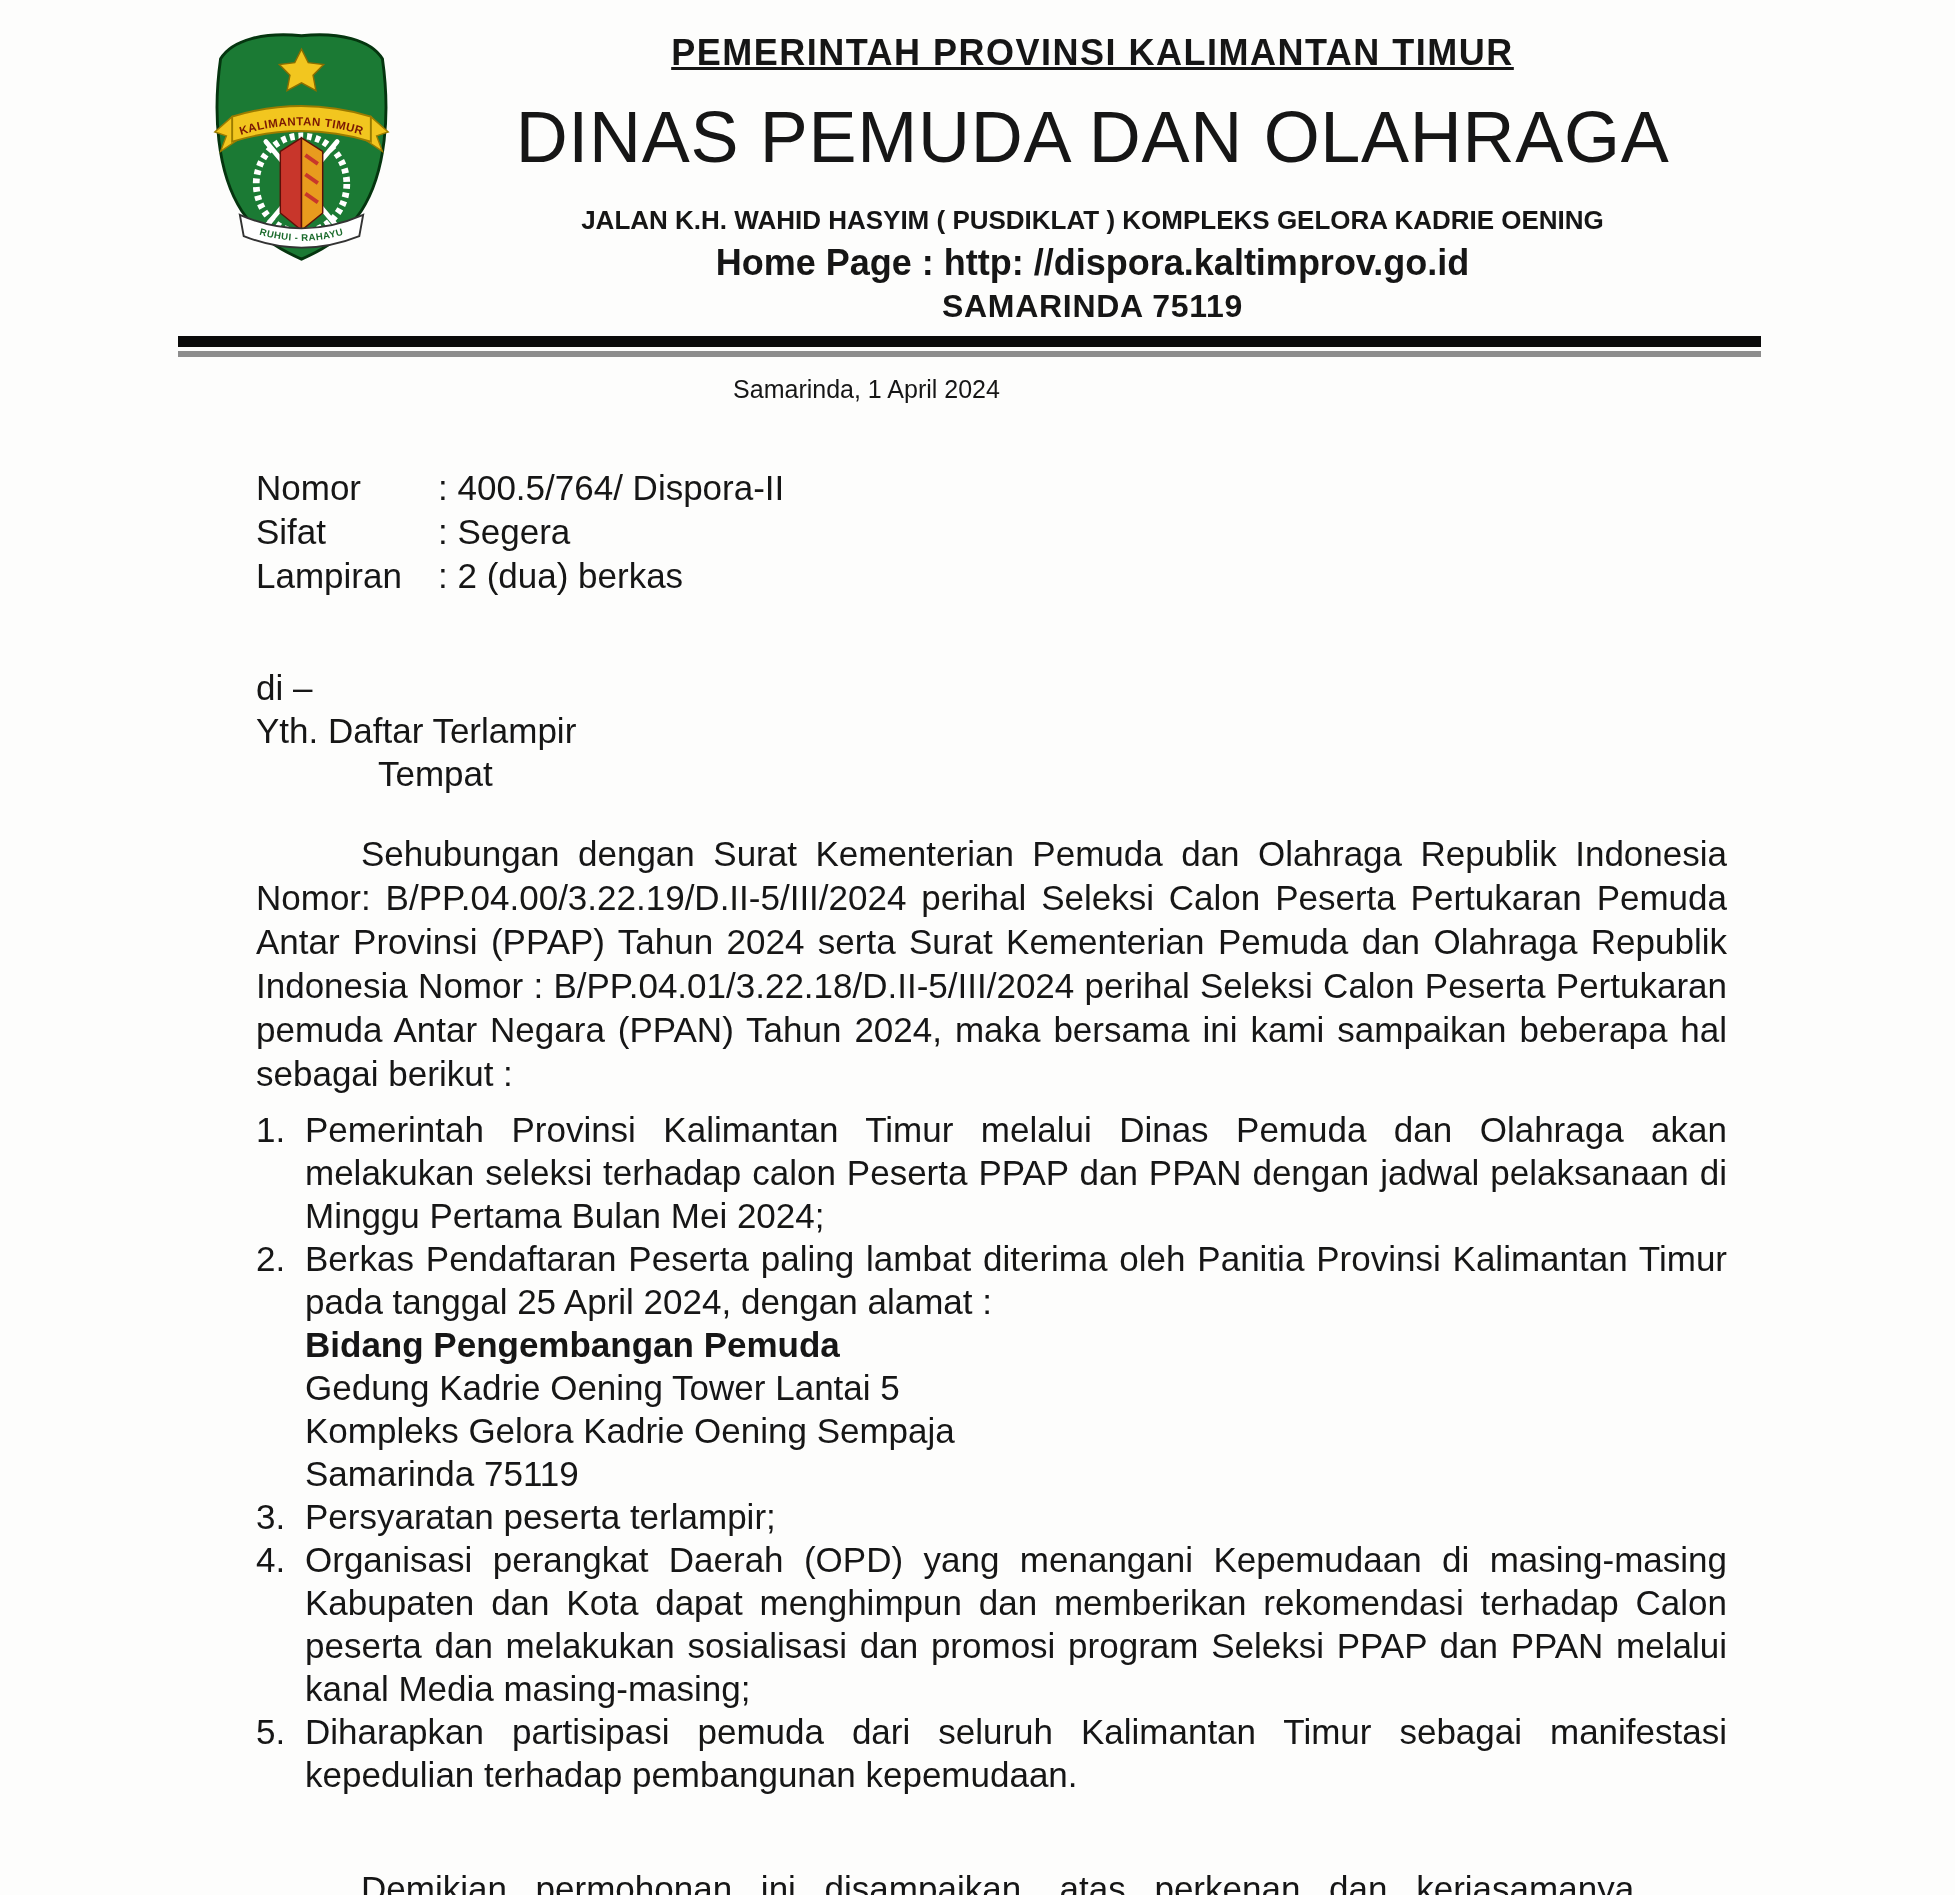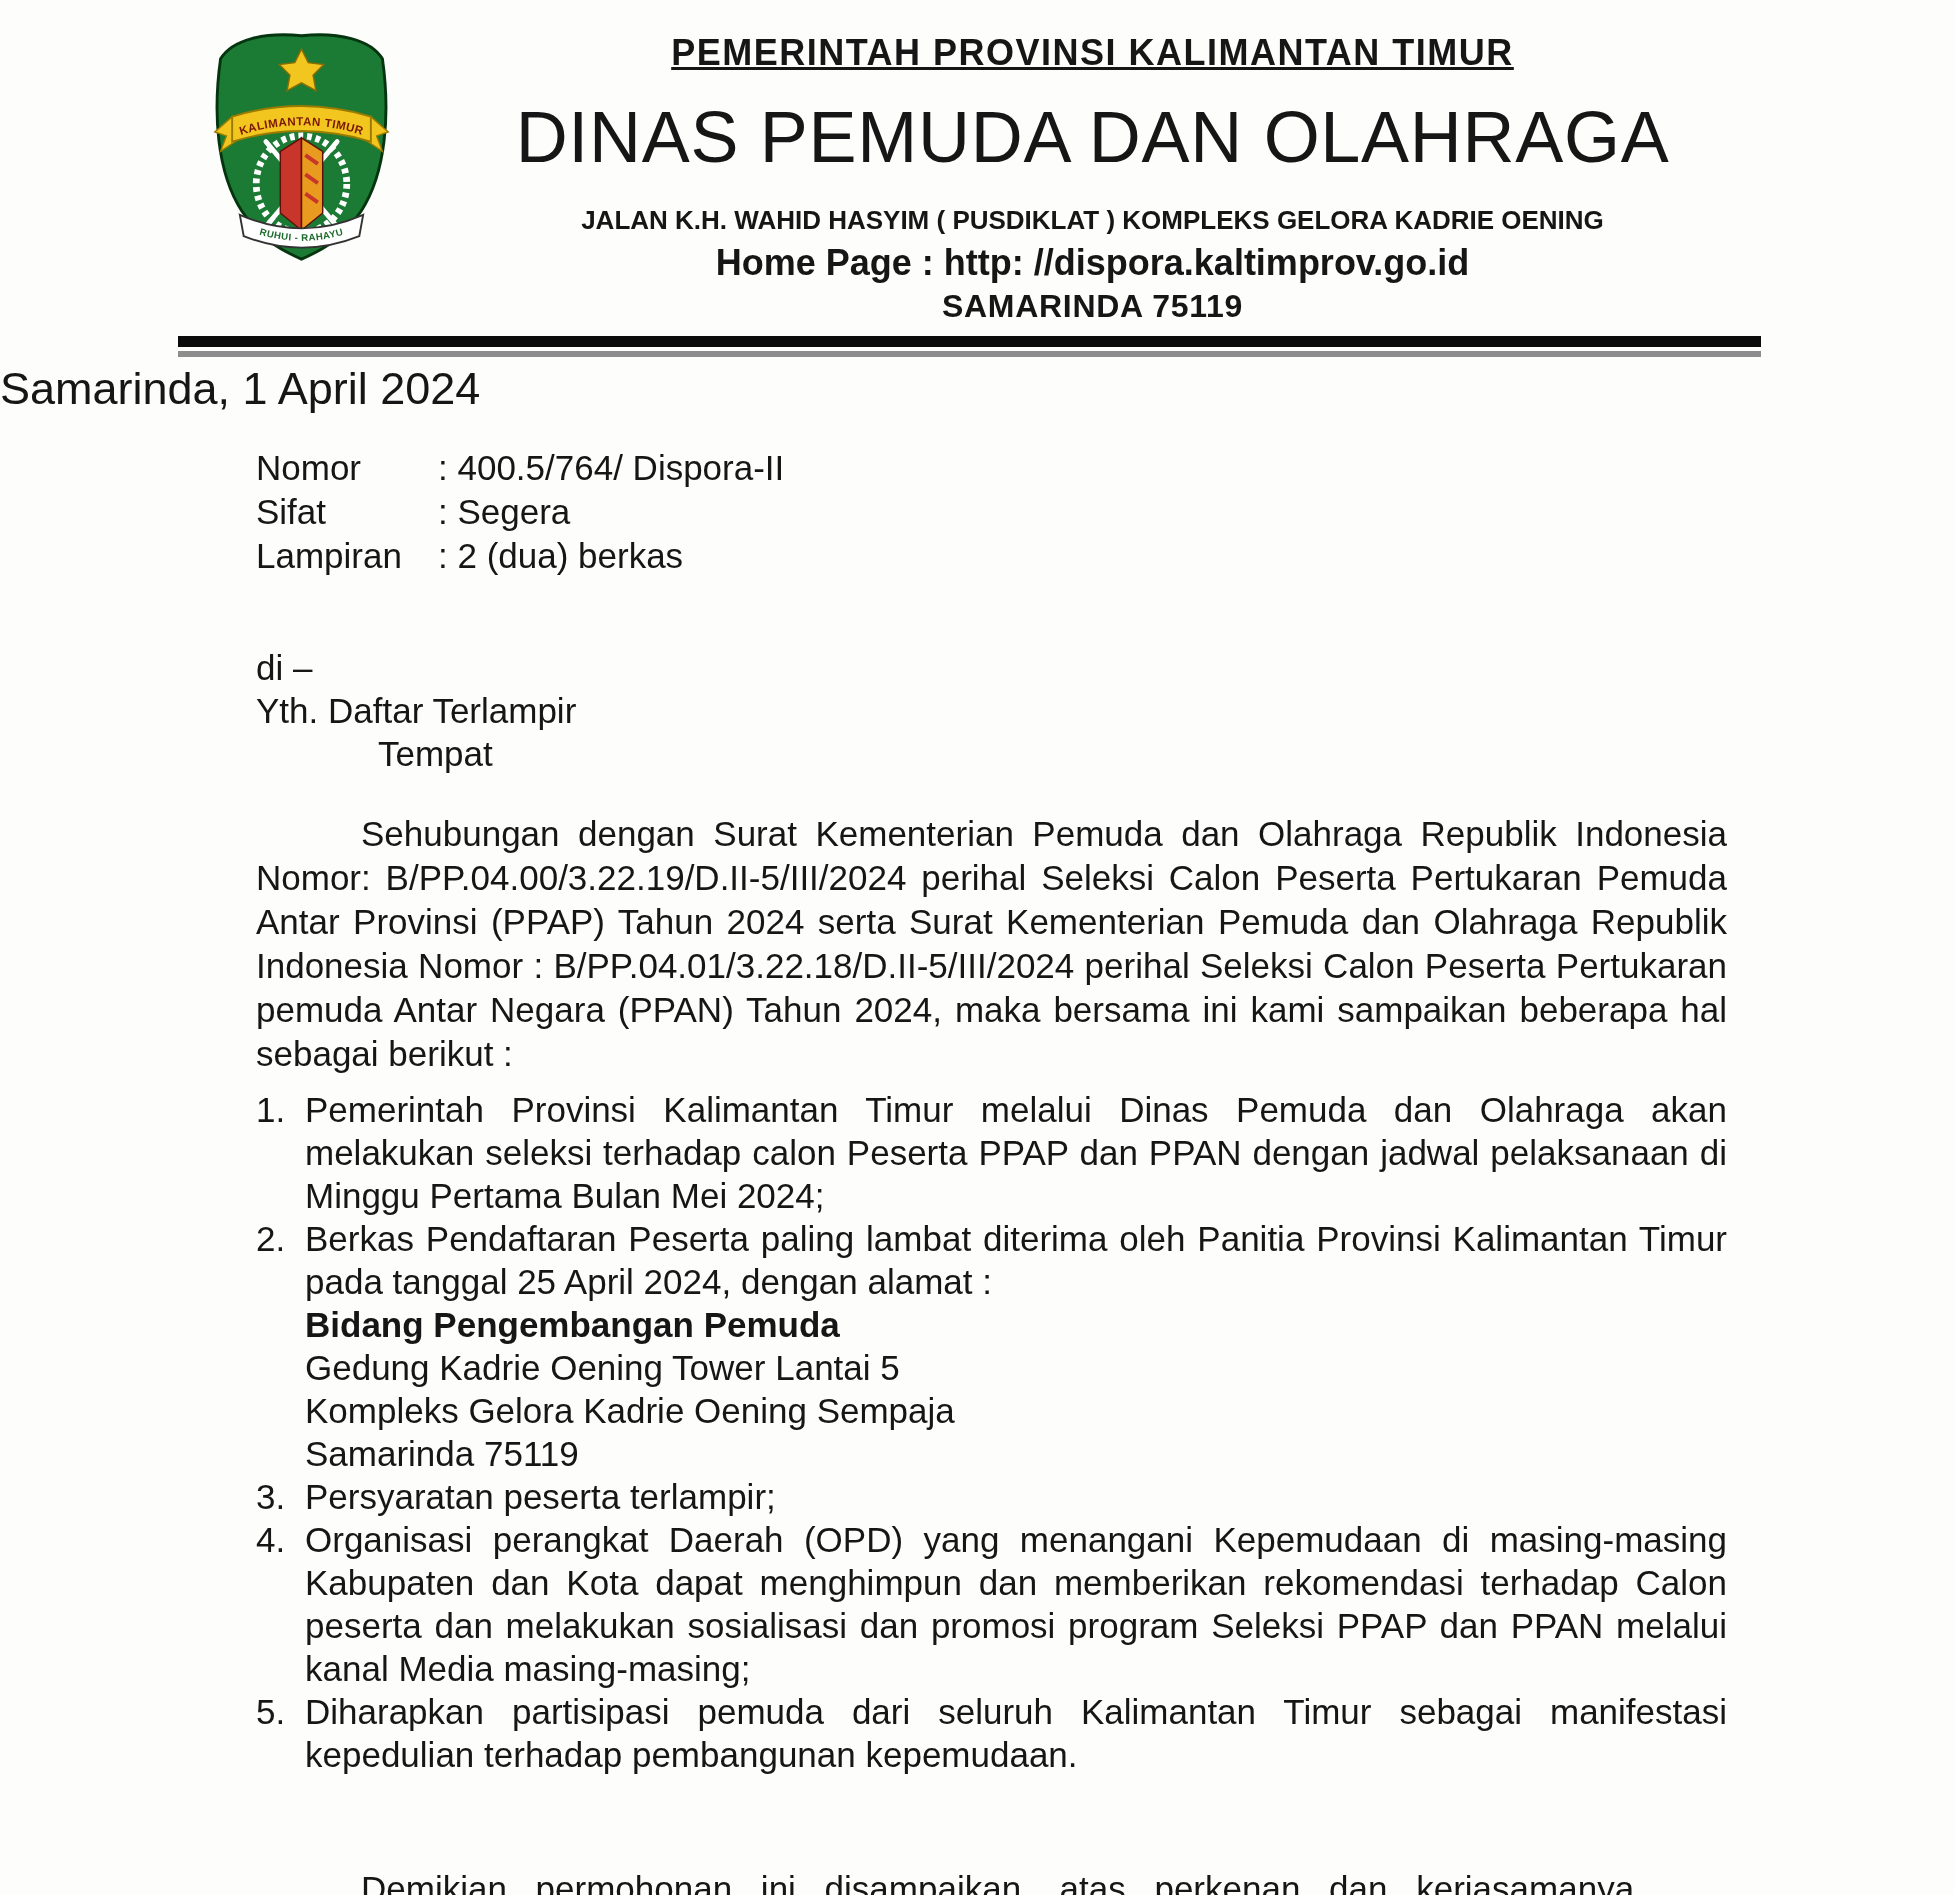--- a/index.html
+++ b/index.html
@@ -17,22 +17,22 @@
   .h1{font-weight:bold;font-size:36px;line-height:52px;letter-spacing:1.5px;text-decoration:underline;}
   .h2{font-weight:normal;font-size:72px;line-height:77px;letter-spacing:0.7px;margin-top:20px;}
   .h3{font-weight:bold;font-size:26px;line-height:31px;margin-top:29px;}
   .h4{font-weight:bold;font-size:23px;line-height:28px;margin-top:4.4px;letter-spacing:0px;}
   .h5{font-weight:bold;font-size:36px;line-height:33px;margin-top:10px;}
   .h6{font-weight:bold;font-size:32px;line-height:36px;margin-top:9px;letter-spacing:0.7px;}
   .rule{margin:12px 194px 0 178px;}
   .rule-black{height:11px;background:#0b0b0b;}
   .rule-gray{height:6px;background:#8d8d8d;margin-top:4.4px;}
   
-  .date{margin:12px 222px 0 0;text-align:left;font-size:45px;line-height:40px;}
-  .meta{margin:37px 228px 0 256px;font-size:35px;line-height:44px;}
+  .date{margin:12px 222px 0 0;text-align:center;font-size:25px;line-height:40px;}
+  .meta{margin:57px 228px 0 256px;font-size:35px;line-height:44px;}
   .meta-row{display:flex;}
   .meta-label{width:182px;flex:none;}
   .meta-value{flex:1;}
   .recipient{margin:68px 228px 0 256px;font-size:35px;line-height:43px;}
   .recipient-indent{margin-left:122px;}
   .opening{margin:37px 228px 0 256px;font-size:35px;line-height:44px;
            text-align:justify;text-indent:105px;}
   .list{margin:12px 228px 0 256px;font-size:35px;line-height:43px;}
   .list-row{display:flex;}
   .list-num{width:49px;flex:none;}

